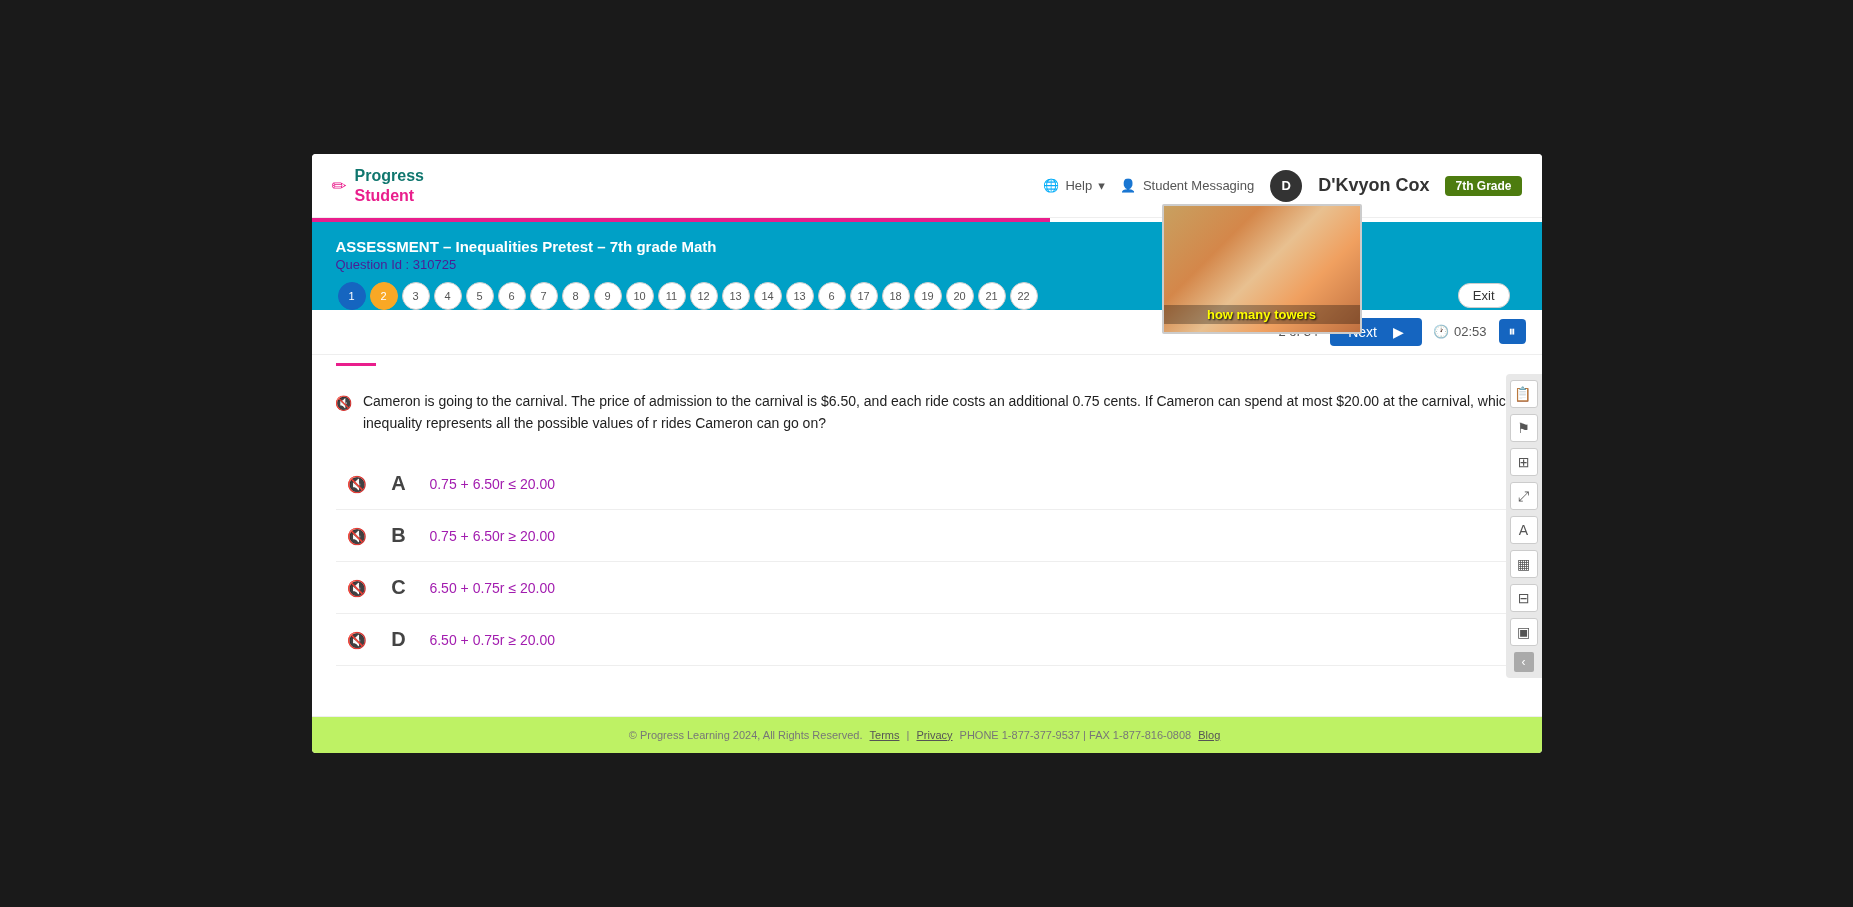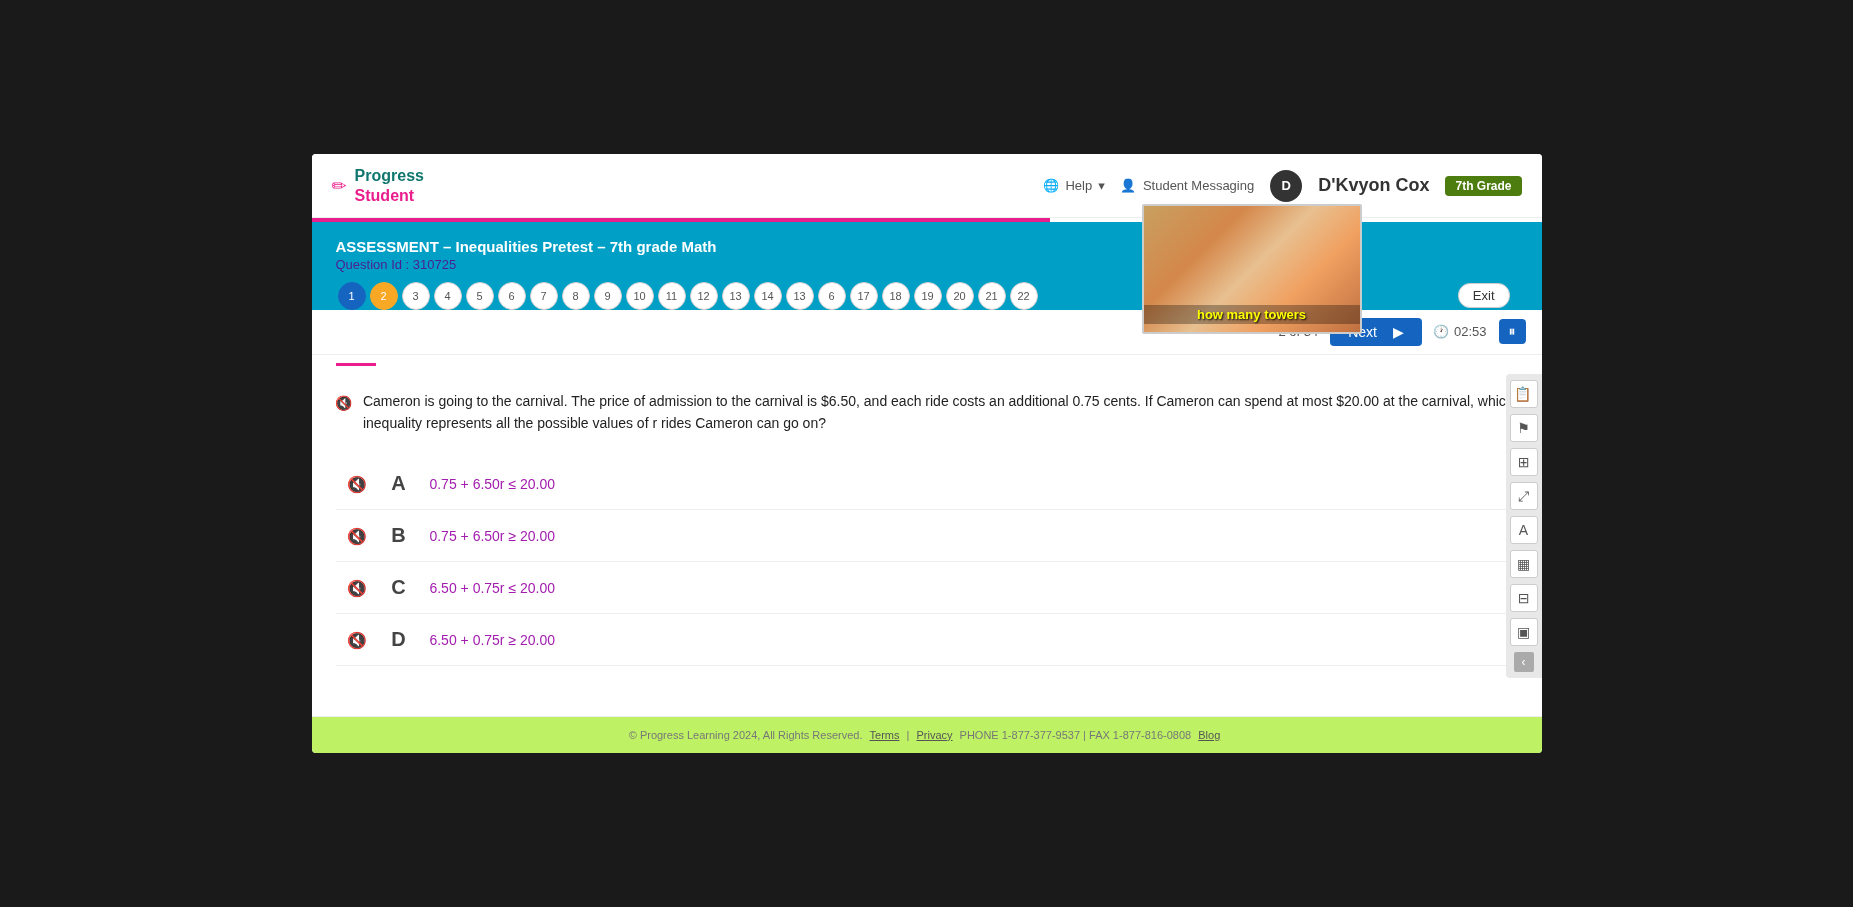--- a/index.html
+++ b/index.html
@@ -285,21 +285,21 @@
       border-top: 1px solid #eee;
       text-align: center;
     }
     .footer a { color: #555; text-decoration: underline; margin: 0 4px; }
 
     
     .video-overlay {
       position: absolute;
       top: 50px;
       right: 180px;
-      width: 220px;
+      width: 200px;
       height: 130px;
       background: #222;
       border: 2px solid #ccc;
       border-radius: 2px;
       overflow: hidden;
       z-index: 10;
     }
     .video-caption {
       position: absolute;
       bottom: 8px;

